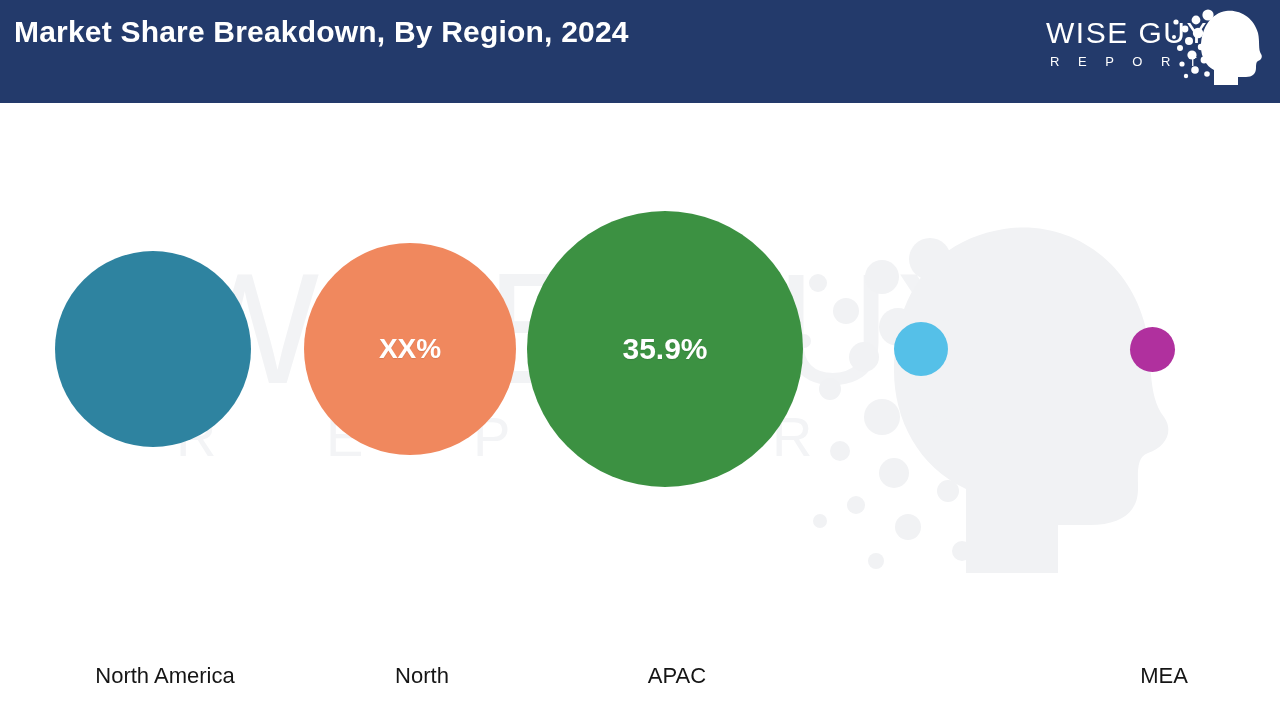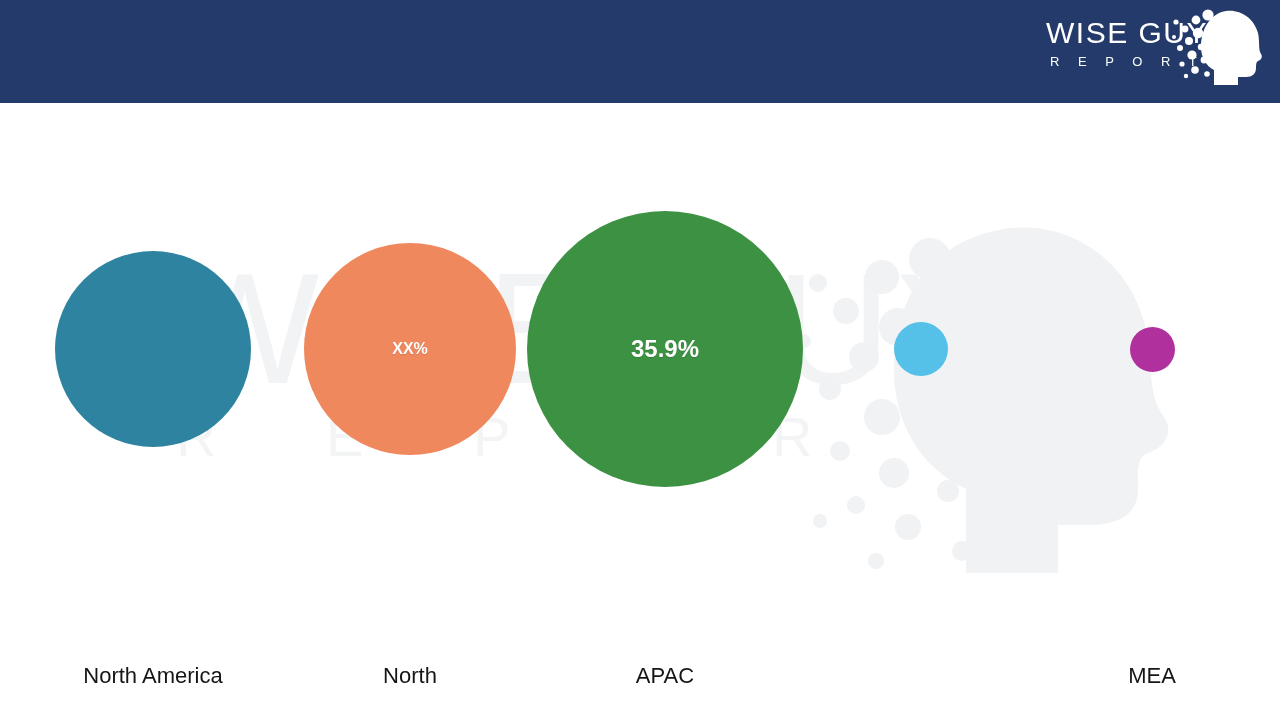--- a/index.html
+++ b/index.html
@@ -64,33 +64,34 @@
   .bubble {
     position:absolute; border-radius:50%;
     display:flex; align-items:center; justify-content:center;
   }
   .bubble-value {
     color:#ffffff; font-weight:bold; white-space:nowrap;
     text-shadow:0 1px 1px rgba(0,0,0,.10);
   }
 
   
-  #labels { position:absolute; left:0; top:560px; width:1200px; height:50px; }
+  #labels { position:absolute; left:12px; top:560px; width:1200px; height:50px; }
   .cat-label {
     position:absolute; top:0; text-align:center;
     color:#151515; font-size:22px; font-weight:normal;
     white-space:nowrap; transform:translateX(-50%);
   }
 </style>
 </head>
 <body>
 
 <div id="page">
 
   <div id="header">
+    <div id="page-title">Market Share Breakdown, By Region, 2024</div>
 
     <div id="logo-block">
       <div id="logo-word">WISE GUY</div>
       <div id="logo-sub">R E P O R T S</div>
       <svg id="logo-head" width="98" height="80" viewBox="0 0 98 80">
         <g fill="#ffffff">
           <path d="M58 3 C72 1 86 10 90 25 C92 34 90 41 93 46 C95 49 93 52 90 53 C88 54 88 57 88 60 C88 66 84 69 78 69 L70 69 L70 77 L46 77 L46 62 C38 58 33 49 33 39 C33 19 44 5 58 3 Z"></path>
           <circle cx="28" cy="12" r="4.4"></circle>
             <circle cx="40" cy="7" r="5.6"></circle>
           <circle cx="17" cy="21" r="3.4"></circle>
@@ -149,24 +150,24 @@
         <circle cx="210" cy="232" r="11"></circle>
           <circle cx="14" cy="120" r="7"></circle>
         <circle cx="30" cy="300" r="7"></circle> 
           <circle cx="86" cy="340" r="8"></circle>
       </g>
     </svg>
 
     <div id="bubbles">
         <div class="bubble" style="width: 196px; height: 196px; left: 55px; top: 148px; background: rgb(46, 131, 160);"></div>
         <div class="bubble" style="width: 212px; height: 212px; left: 304px; top: 140px; background: rgb(240, 136, 94);">
-          <span class="bubble-value" style="font-size: 16px;">XX%</span>
+          <span class="bubble-value" style="font-size: 28px;">XX%</span>
         </div>
         <div class="bubble" style="width: 276px; height: 276px; left: 527px; top: 108px; background: rgb(60, 145, 66);">
-          <span class="bubble-value" style="font-size: 24px;">35.9%</span>
+          <span class="bubble-value" style="font-size: 30px;">35.9%</span>
         </div>
         <div class="bubble" style="width: 54px; height: 54px; left: 894px; top: 219px; background: rgb(85, 192, 232);"></div>
         <div class="bubble" style="width: 45px; height: 45px; left: 1129.5px; top: 223.5px; background: rgb(176, 48, 158);"></div>
       </div>
 
     <div id="labels">
         <div class="cat-label" style="left: 153px;">North America</div>
         <div class="cat-label" style="left: 410px;">North</div>
         <div class="cat-label" style="left: 665px;">APAC</div>
         <div class="cat-label" style="left: 1152px;">MEA</div>

